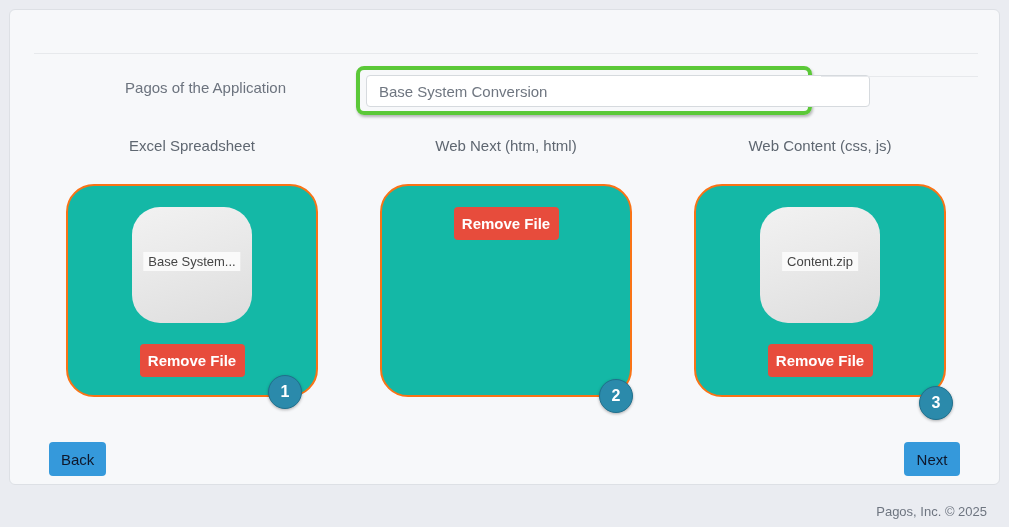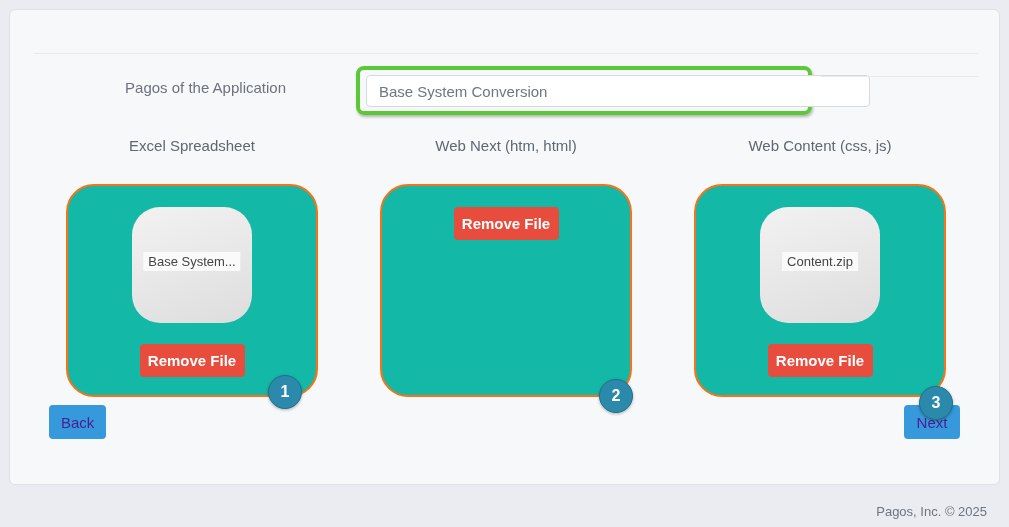--- a/index.html
+++ b/index.html
@@ -140,28 +140,28 @@
     justify-content: center;
     box-shadow: 0 1px 3px rgba(0,0,0,0.3);
     z-index: 5;
   }
   .badge-1 { left: 200px; top: 189px; }
   .badge-2 { left: 217px; top: 193px; }
   .badge-3 { left: 223px; top: 200px; }
 
   .nav-btn {
     position: absolute;
-    top: 395px;
+    top: 432px;
     height: 34px;
     min-width: 56px;
     padding: 0 12px;
     background: #3599db;
     border: none;
     border-radius: 4px;
-    color: #4c1d95;
+    color: #0f172a;
     font-family: "Liberation Sans", sans-serif;
     font-size: 15px;
     cursor: pointer;
   }
   .back-btn { left: 39px; }
   .next-btn { right: 39px; }
 
   .footer-text {
     position: absolute;
     right: 22px; top: 504px;

